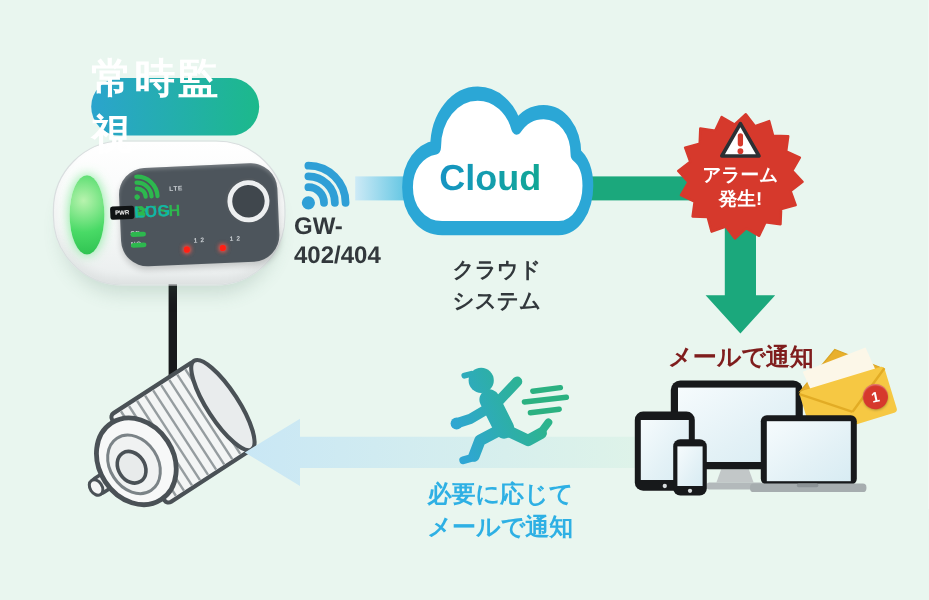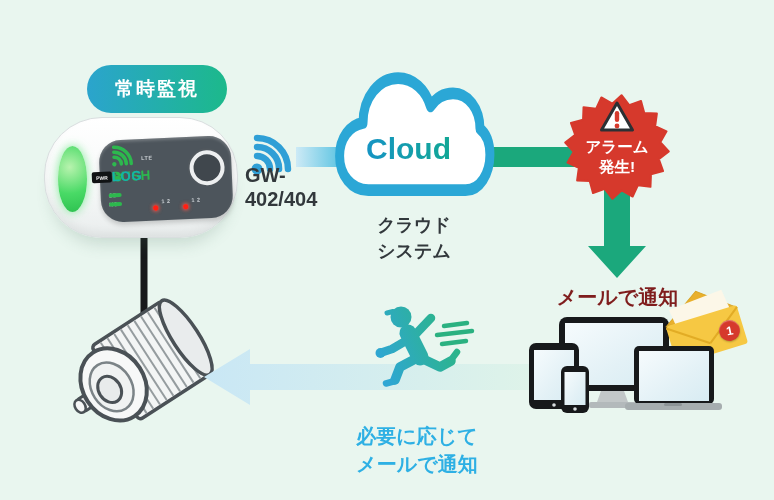--- a/index.html
+++ b/index.html
@@ -5,24 +5,24 @@
   html,body{margin:0;padding:0;}
   .stage{
     position:relative;width:774px;height:500px;overflow:hidden;
     background:#e9f6ef;
     font-family:"Liberation Sans","DejaVu Sans",sans-serif;
   }
   .art{position:absolute;left:0;top:0;z-index:1;}
   .txt{position:absolute;z-index:3;font-weight:800;}
   
   .pill{
-    position:absolute;left:87px;top:65px;width:140px;height:48px;z-index:3;
+    position:absolute;left:76px;top:65px;width:140px;height:48px;z-index:3;
     border-radius:25px;background:linear-gradient(90deg,#2ba4cd,#1cb98b);
     display:flex;align-items:center;justify-content:center;
-    color:#ffffff;font-weight:800;font-size:19px;letter-spacing:2px;
+    color:#ffffff;font-weight:800;font-size:34px;letter-spacing:2px;
   }
   
   .device{
     position:absolute;left:44px;top:117px;width:192px;height:119px;z-index:2;
     border-radius:58px;background:linear-gradient(180deg,#ffffff 0%,#f6f8f8 60%,#e9eded 100%);
     border:1px solid #d9dedf;
     box-shadow:0 14px 16px -8px rgba(70,110,90,.20), inset 0 -5px 8px rgba(0,0,0,.05);
   }
   .power-led{
     position:absolute;left:13px;top:28px;width:29px;height:66px;border-radius:50%;
@@ -43,30 +43,30 @@
   .logo-push{color:#2db84e;} .logo-log{color:#13b3a9;}
   .bar{width:13px;height:4.5px;background:#2db84e;border-radius:2px;display:inline-block;}
   .bar-row{display:flex;align-items:center;gap:3px;}
   .led-group{width:22px;text-align:center;}
   .led-row{display:flex;justify-content:center;gap:8px;margin-top:1px;}
   .led{width:5px;height:5px;border-radius:50%;background:#ff2014;box-shadow:0 0 4px #ff5a4d;}
   .knob{left:88px;top:12px;width:38px;height:38px;border-radius:50%;background:#51585e;
     display:flex;align-items:center;justify-content:center;}
   .knob-ring{position:static;width:27px;height:27px;border-radius:50%;border:4px solid #edeff0;background:#40474d;}
   
-  .gw{left:245px;top:163px;font-size:20px;line-height:24px;color:#32383c;}
+  .gw{left:245px;top:177px;font-size:20px;line-height:24px;color:#32383c;}
   .cloud-word{left:366px;top:132px;width:104px;font-size:30px;color:#12a0a0;}
   @supports (-webkit-background-clip: text){
     .cloud-word{background:linear-gradient(90deg,#1694c4,#10ab8a);
       -webkit-background-clip:text;-webkit-text-fill-color:transparent;}
   }
   .cloud-caption{left:354px;top:212px;width:120px;text-align:center;font-size:18px;line-height:26px;color:#32383c;}
   .alarm-text{left:567px;top:137px;width:100px;text-align:center;font-size:15.5px;line-height:20px;color:#ffffff;z-index:4;}
   .mail-label{left:535px;top:284px;width:165px;text-align:center;font-size:20px;color:#7f1d1d;}
-  .maint-label{left:337px;top:398px;width:160px;text-align:center;font-size:20px;line-height:28px;color:#2eb0e4;margin-top:24px;}
+  .maint-label{left:337px;top:398px;width:160px;text-align:center;font-size:20px;line-height:28px;color:#2eb0e4;}
   .mail-badge{
     position:absolute;left:719px;top:320px;width:21px;height:21px;z-index:4;border-radius:50%;
     background:#d6392c;box-shadow:0 1px 2px rgba(0,0,0,.25), inset 0 1px 1px rgba(255,255,255,.35);
     color:#fff;font-size:12px;font-weight:800;display:flex;align-items:center;justify-content:center;
     transform:rotate(-12deg);
   }
 </style>
 </head>
 <body>
 

